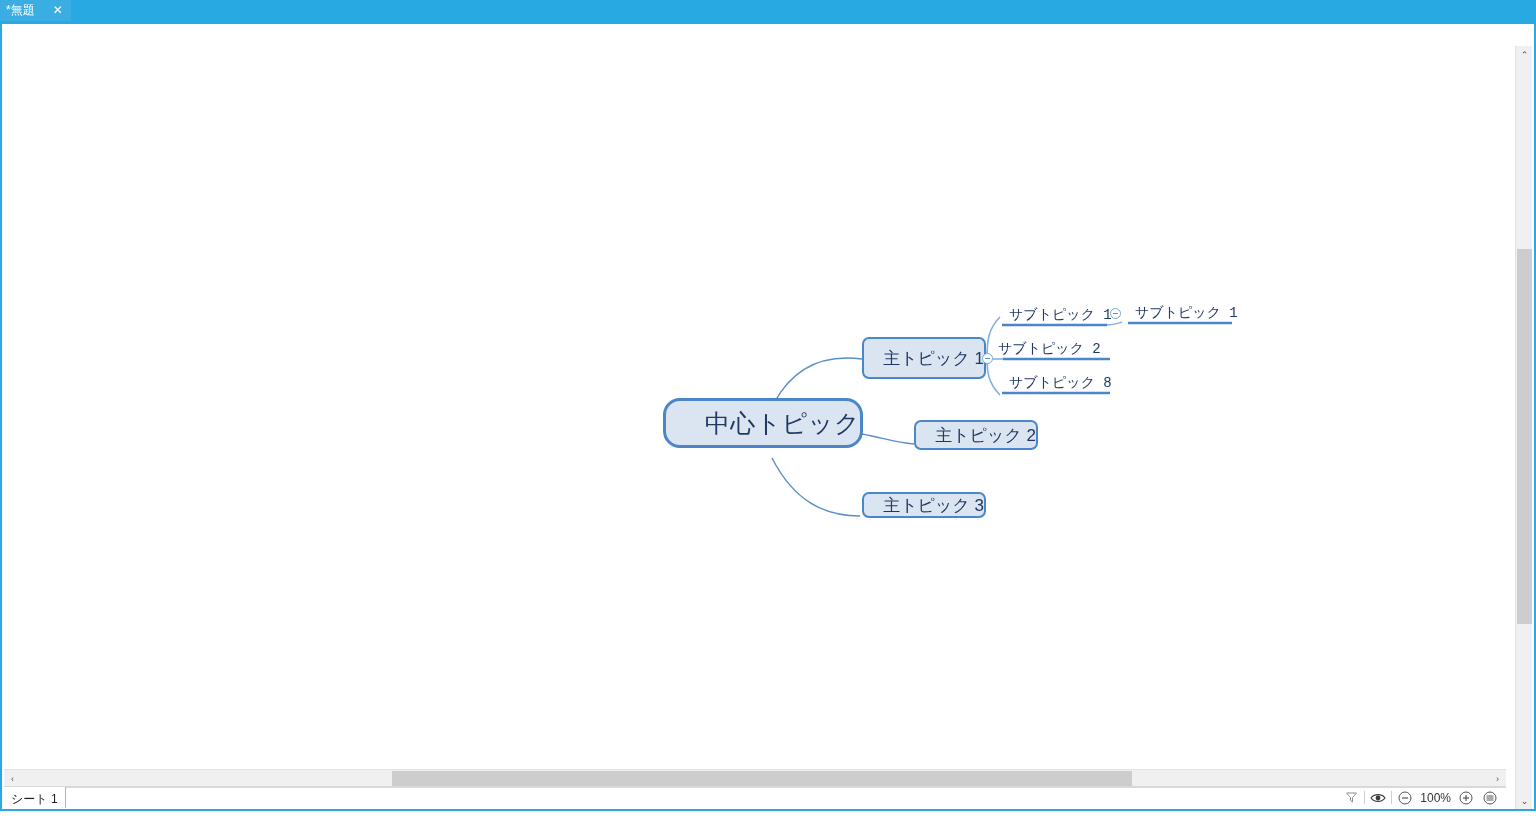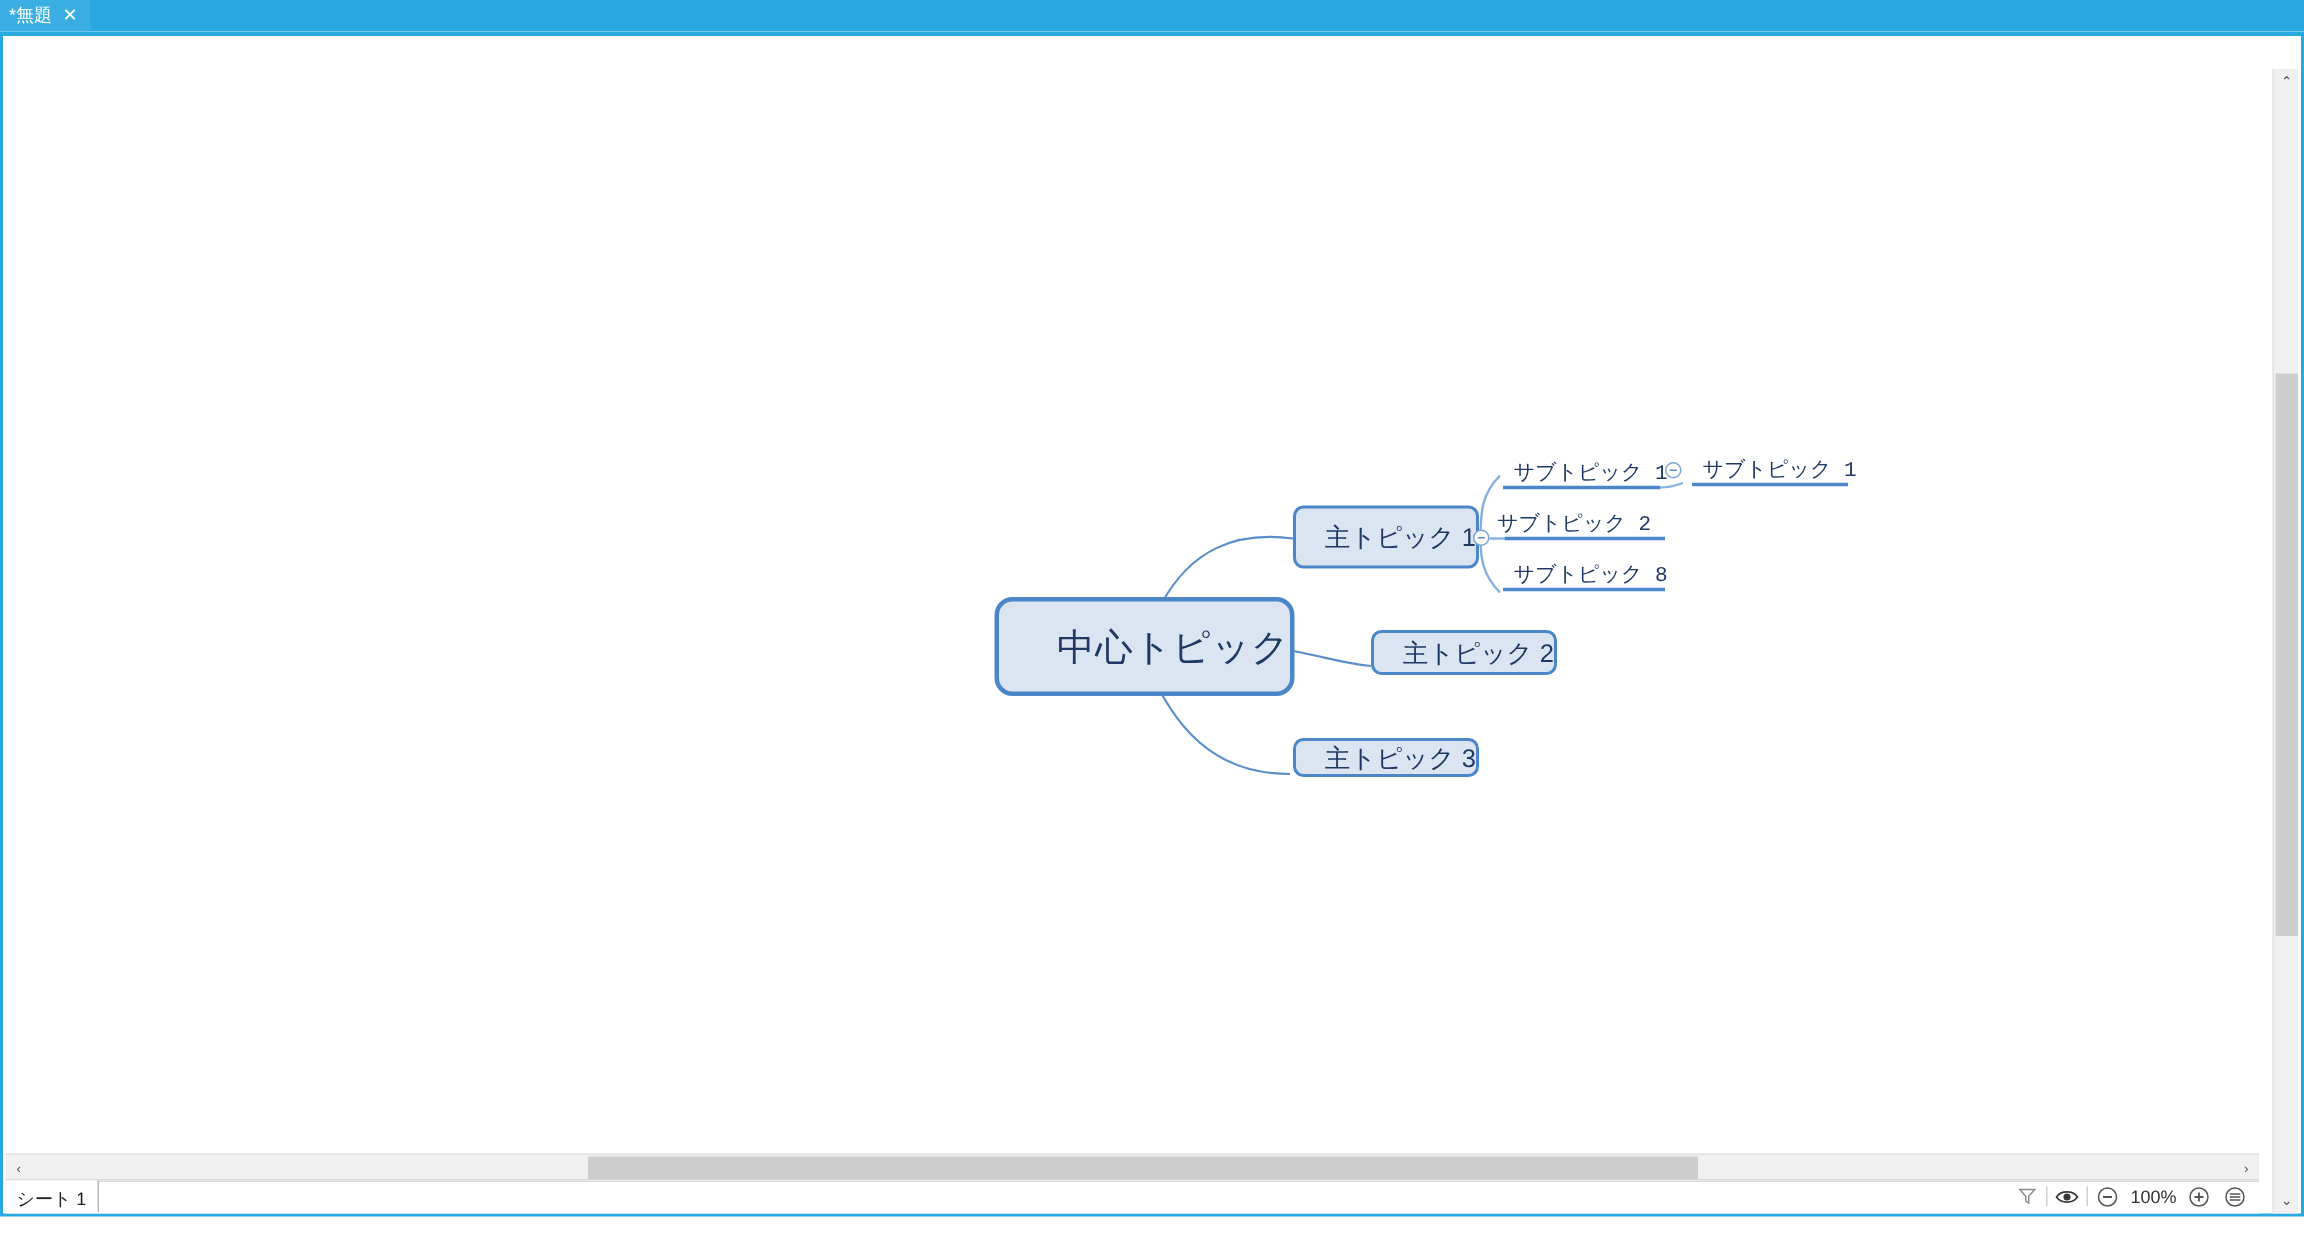--- a/index.html
+++ b/index.html
@@ -25,21 +25,21 @@
     width: 1536px; height: 21px;
     background: #29a9e1;
   }
   .tab {
     position: absolute;
     left: 0; top: 0;
     height: 21px;
     padding: 0 8px 0 6px;
     display: flex;
     align-items: center;
-    gap: 7px;
+    gap: 18px;
     background: #3aaee3;
     color: #ffffff;
     font-size: 12px;
     white-space: nowrap;
     cursor: default;
   }
   .tab-title { color: #ffffff; font-size: 12px; line-height: 21px; }
   .tab-close {
     color: #ffffff;
     font-size: 12px;
@@ -251,21 +251,21 @@
         <line x1="996" y1="313" x2="999" y2="313" stroke="#85b0dd" stroke-width="1.6"></line>
 
         <line x1="998" y1="279" x2="1103" y2="279" stroke="#4a86c8" stroke-width="2.4"></line>
         <line x1="999" y1="313" x2="1106" y2="313" stroke="#4a86c8" stroke-width="2.4"></line>
         <line x1="998" y1="347" x2="1106" y2="347" stroke="#4a86c8" stroke-width="2.4"></line>
 
         <path d="M 1103 279 C 1110 279 1112 278 1118 276" stroke="#85b0dd" stroke-width="1.4" fill="none"></path>
         <line x1="1124" y1="277" x2="1228" y2="277" stroke="#4a86c8" stroke-width="2.4"></line>
       </svg>
 
-      <div class="node node-central" style="left:659px; top:352px; width:200px; height:66px;">
+      <div class="node node-central" style="left:659px; top:352px; width:200px; height:50px;border-radius:17px;">
         <span>中心トピック</span>
       </div>
 
       <div class="node node-main" style="left:858px; top:291px; width:124px; height:42px;">
         <span>主トピック 1</span>
       </div>
 
       <div class="node node-main" style="left:910px; top:374px; width:124px; height:30px;">
         <span>主トピック 2</span>
       </div>

